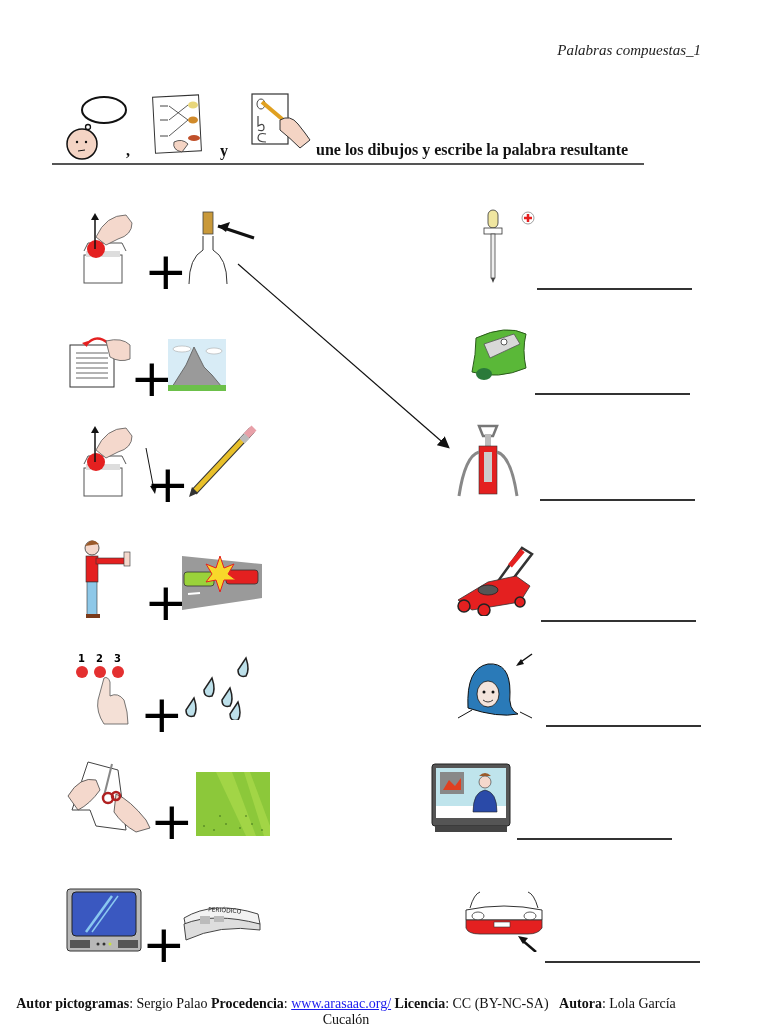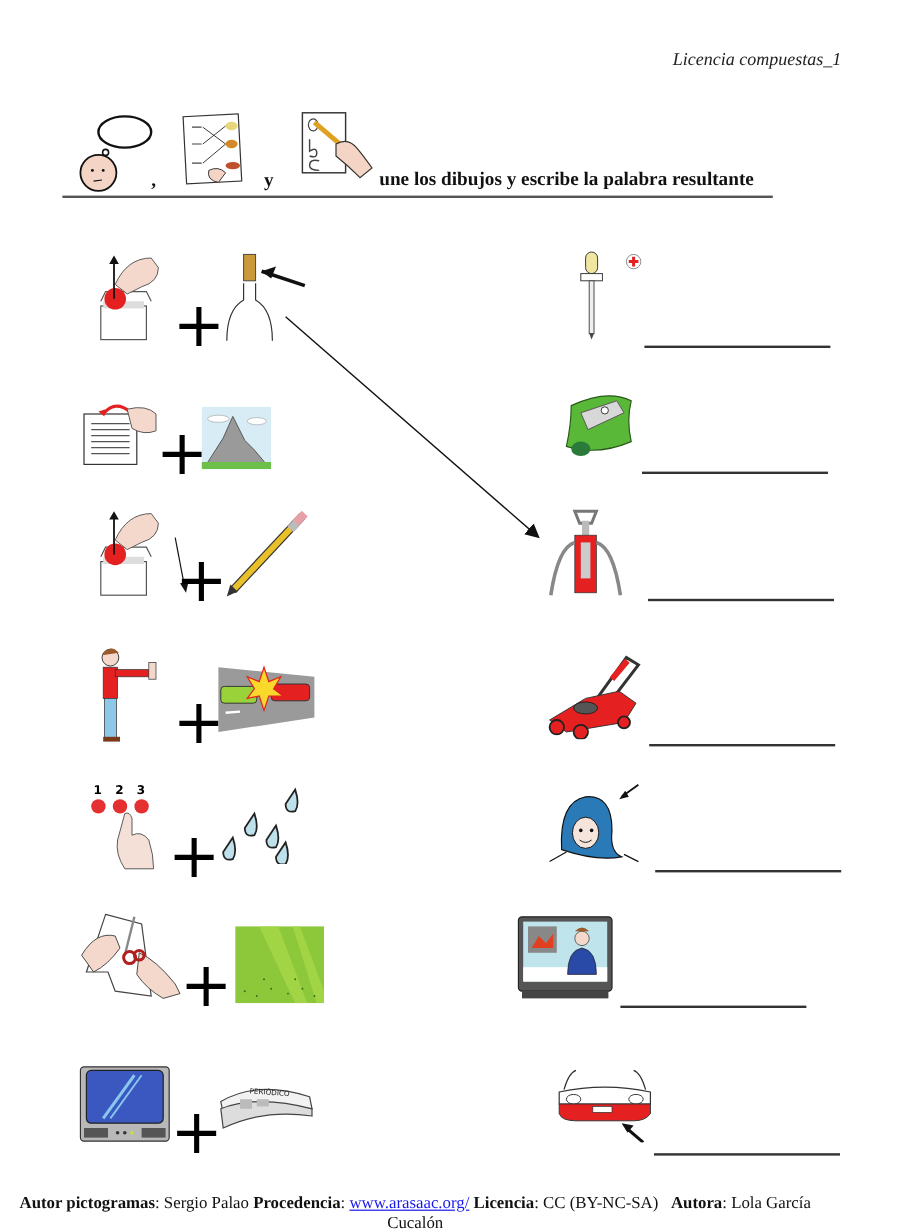--- a/index.html
+++ b/index.html
@@ -11,21 +11,21 @@
   .plus{font-family:"DejaVu Sans",sans-serif;font-size:52px;line-height:1;font-weight:normal;color:#000;}
   .answer-line{height:1.5px;background:#333;}
   .footer{left:0;width:692px;top:996px;text-align:center;font-size:14px;color:#111;}
   .footer b{font-weight:bold;}
   .footer a{color:#1a1aee;text-decoration:underline;}
   svg{display:block;}
 </style>
 </head>
 <body>
 
-<div class="abs doc-title">Licencia compuestas_1</div>
+<div class="abs doc-title">Palabras compuestas_1</div>
 
 <div class="abs" style="left:64px;top:94px;">
   <svg width="64" height="72" viewBox="0 0 64 72">
     <ellipse cx="40" cy="16" rx="22" ry="13" fill="#fff" stroke="#111" stroke-width="2"></ellipse>
     <circle cx="24" cy="33" r="2.5" fill="#fff" stroke="#111" stroke-width="1.3"></circle>
     <circle cx="18" cy="50" r="15" fill="#f4d4c4" stroke="#111" stroke-width="1.5"></circle>
     <circle cx="13" cy="48" r="1.2" fill="#111"></circle>
       <circle cx="22" cy="48" r="1.2" fill="#111"></circle>
     <line x1="14" y1="57" x2="21" y2="56" stroke="#111" stroke-width="1"></line>
   </svg>

